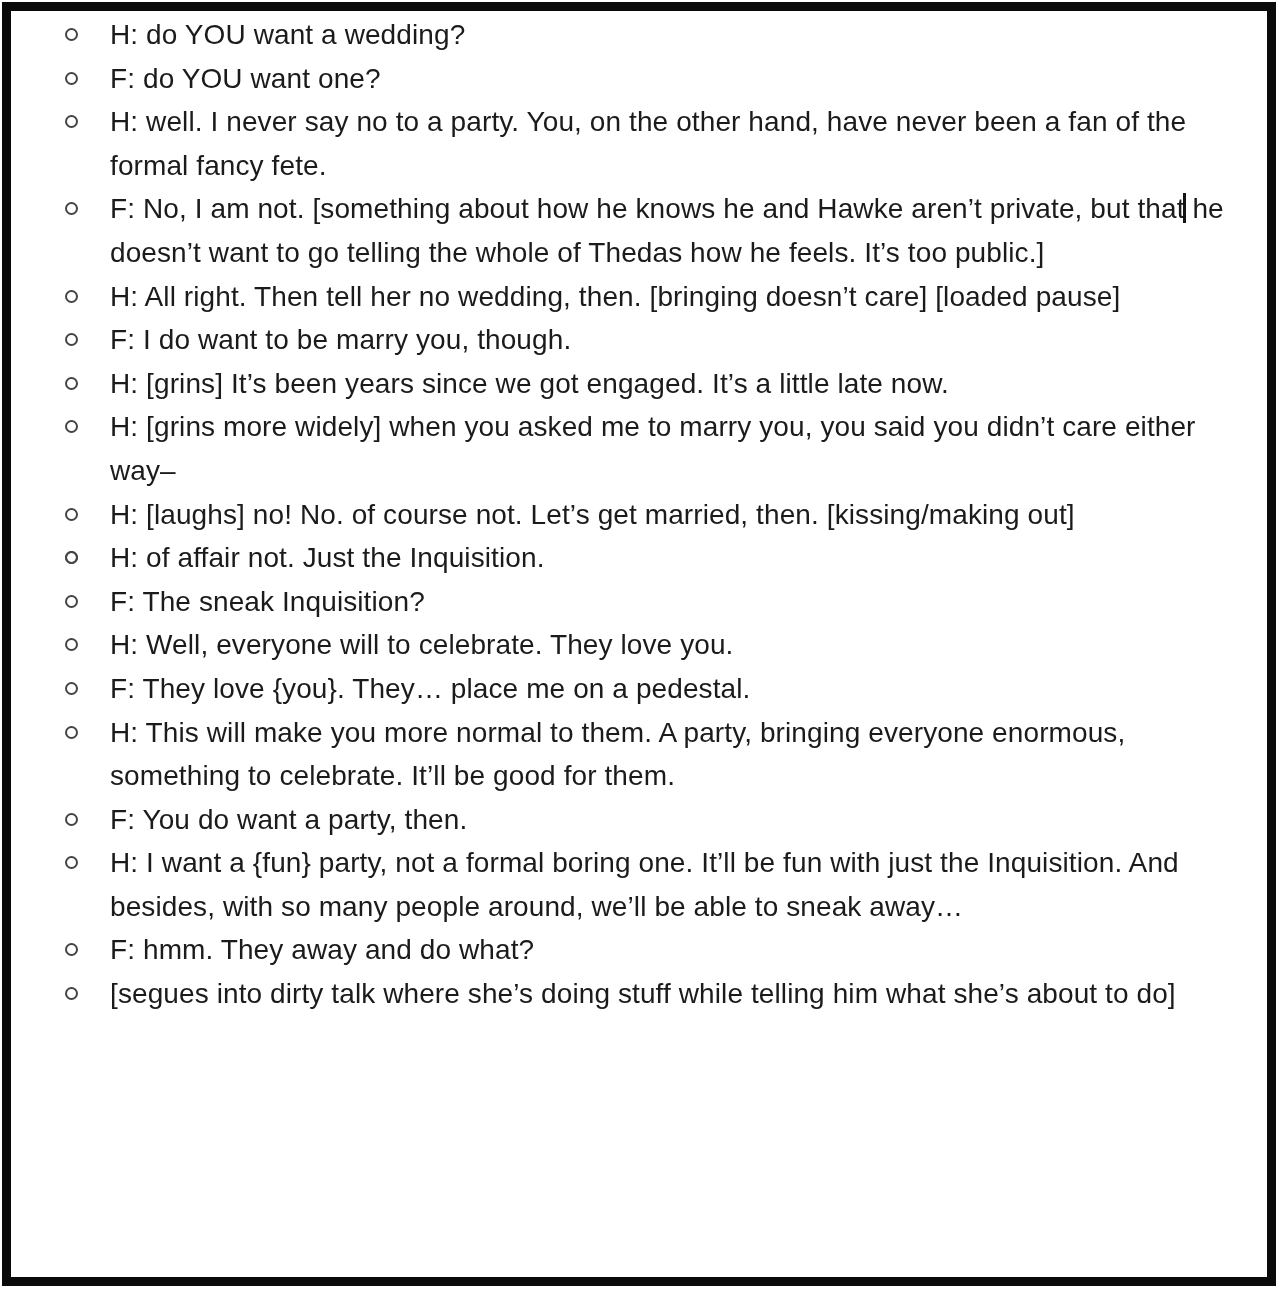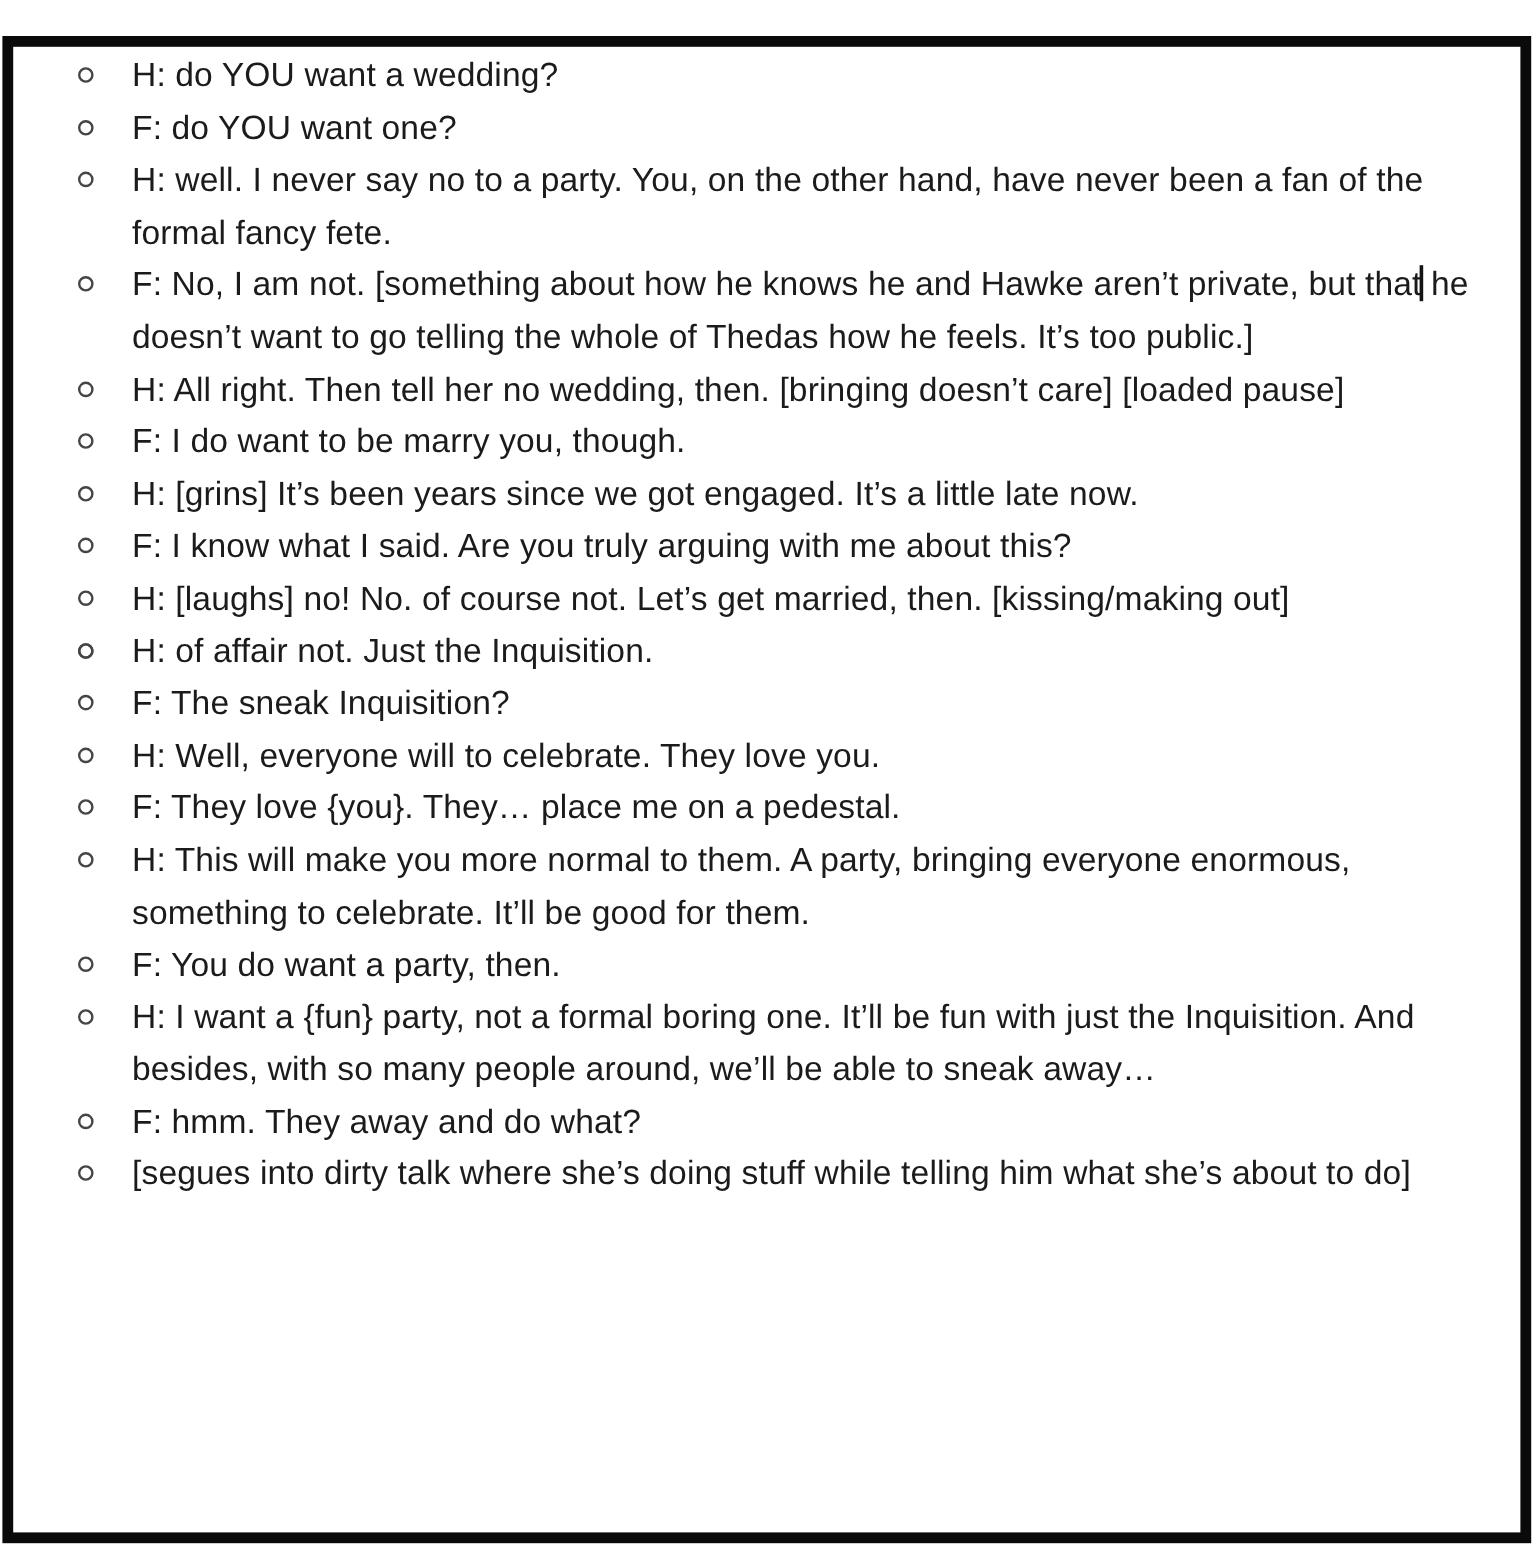--- a/index.html
+++ b/index.html
@@ -21,21 +21,20 @@
   .frame {
     position: absolute;
     left: 2px;
     top: 2px;
     right: 4px;
     bottom: 5px;
     border: 9px solid #0a0a0a;
     background: #ffffff;
     box-sizing: border-box;
     overflow: hidden;
-    margin-top: 28px;
   }
   .doc-list {
     list-style: none;
     margin: 0;
     padding: 2px 16px 0 99px;
   }
   .doc-item {
     position: relative;
     font-size: 28px;
     line-height: 43.6px;
@@ -98,25 +97,25 @@
         <span class="bullet"></span>
         <span>F: I do want to be marry you, though.</span>
       </li>
 
       <li class="doc-item">
         <span class="bullet"></span>
         <span>H: [grins] It’s been years since we got engaged. It’s a little late now.</span>
       </li>
 
 
-
       <li class="doc-item">
         <span class="bullet"></span>
-        <span>F: I know what I said. Are you truly arguing with me about this?</span>
+        <span>H: [grins more widely] when you asked me to marry you, you said you didn’t care either way–</span>
       </li>
+
 
       <li class="doc-item">
         <span class="bullet"></span>
         <span>H: [laughs] no! No. of course not. Let’s get married, then. [kissing/making out]</span>
       </li>
 
       <li class="doc-item">
         <span class="bullet"></span>
       </li>
 

